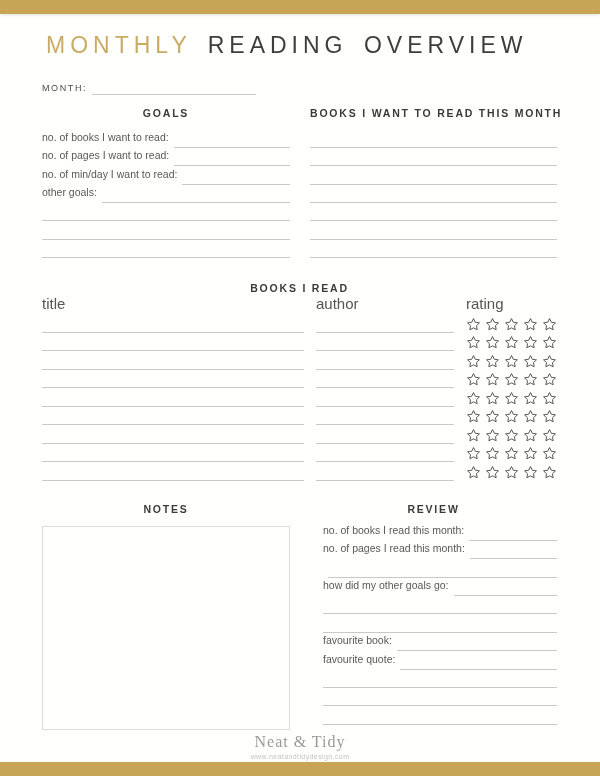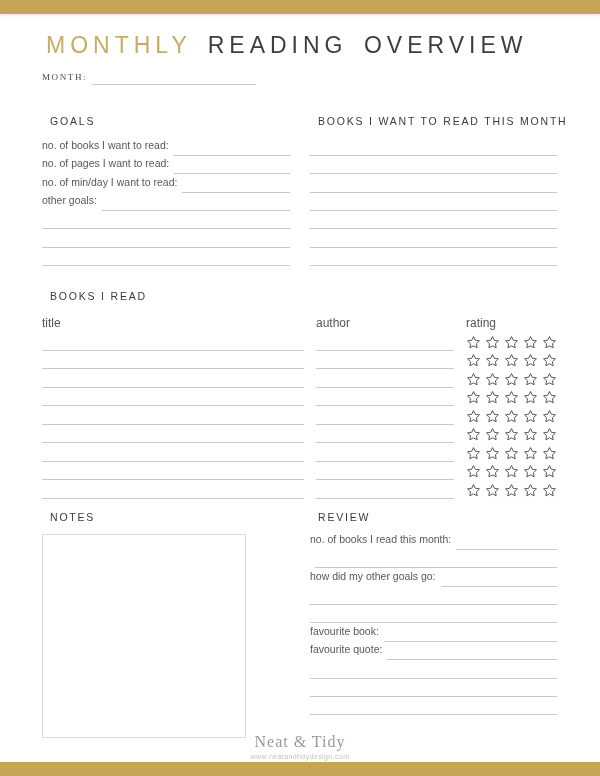--- a/index.html
+++ b/index.html
@@ -11,44 +11,44 @@
 
   .title{position:absolute;top:28px;left:42px;margin:4px;font-size:23px;font-weight:300;
          letter-spacing:5px;word-spacing:5px;white-space:nowrap;color:#3d3d3d;}
   .title .gold{color:var(--gold_title,#c9ab63);}
 
   .frow{display:flex;align-items:center;height:18.4px;}
   .frow .lbl{font-size:10.5px;color:#585858;line-height:1;padding-bottom:2px;white-space:nowrap;}
   .fill-line{flex:1;height:100%;border-bottom:1px solid var(--line,#c9c9c9);margin-left:5px;}
   .frow.blank .fill-line{margin-left:0;}
 
-  .month-row{position:absolute;top:72px;left:42px;width:214px;display:flex;align-items:flex-start;height:16px;font-family:Liberation Serif, serif;}
+  .month-row{position:absolute;top:80px;left:42px;width:214px;display:flex;align-items:center;height:16px;}
   .month-label{font-size:9px;letter-spacing:1.6px;color:#4a4a4a;padding-bottom:1px;}
   .month-row .fill-line{height:12px;}
 
-  .sec-h{margin:8px;font-size:10.5px;font-weight:normal;letter-spacing:1.8px;color:#3a3a3a;white-space:nowrap;}
+  .sec-h{margin:0;font-size:10.5px;font-weight:bold;letter-spacing:1.8px;color:#3a3a3a;white-space:nowrap;text-align:center;}
 
   .goals{position:absolute;top:107px;left:42px;width:248px;}
   .want{position:absolute;top:107px;left:310px;width:247px;}
   .rows{margin-top:10px;}
 
   .books-read{position:absolute;top:282px;left:42px;width:515px;}
   .grid{display:grid;grid-template-columns:262px 138px 91px;column-gap:12px;}
-  .cols-head{margin-top:14px;font-size:12px;color:#555555;}
+  .cols-head{margin-top:1px;font-size:15px;color:#555555;}
   .book-rows{margin-top:2px;}
   .book-row{height:18.5px;align-items:end;}
   .cell-line{height:100%;border-bottom:1px solid var(--line,#c9c9c9);}
   .stars{display:flex;justify-content:space-between;align-items:flex-end;padding-bottom:1px;}
   .star{width:15px;height:15px;display:block;}
 
-  .notes{position:absolute;top:503px;left:42px;width:204px;}
+  .notes{position:absolute;top:503px;left:42px;width:248px;}
   .notes-box{margin-top:11px;height:204px;border:1px solid #dadada;background:#fffffe;box-sizing:border-box;}
 
   .review{position:absolute;top:503px;left:310px;width:247px;}
-  .review .rows{margin-top:7px;}
+  .review .rows{margin-top:7px;margin-left:13px;}
 
   .footer{position:absolute;left:0;right:0;bottom:16px;text-align:center;}
   .brand{font-family:"Liberation Serif","DejaVu Serif",serif;font-size:16px;letter-spacing:1px;color:#9a9a9a;}
   .site{font-size:7px;letter-spacing:0.4px;color:#c2c2c2;margin-top:2px;}
 </style>
 </head>
 <body>
 
 <div class="page">
 
@@ -327,20 +327,24 @@
   </section>
 
   <section class="review">
     <h2 class="sec-h">REVIEW</h2>
     <div class="rows">
       <div class="frow">
         <span class="lbl">no. of books I read this month:</span>
         <span class="fill-line"></span>
       </div>
       <div class="frow">
+        <span class="lbl">no. of pages I read this month:</span>
+        <span class="fill-line"></span>
+      </div>
+      <div class="frow">
         <span class="fill-line"></span>
       </div>
       <div class="frow">
         <span class="lbl">how did my other goals go:</span>
         <span class="fill-line"></span>
       </div>
       <div>
         <div class="frow blank">
           <span class="fill-line"></span>
         </div>

